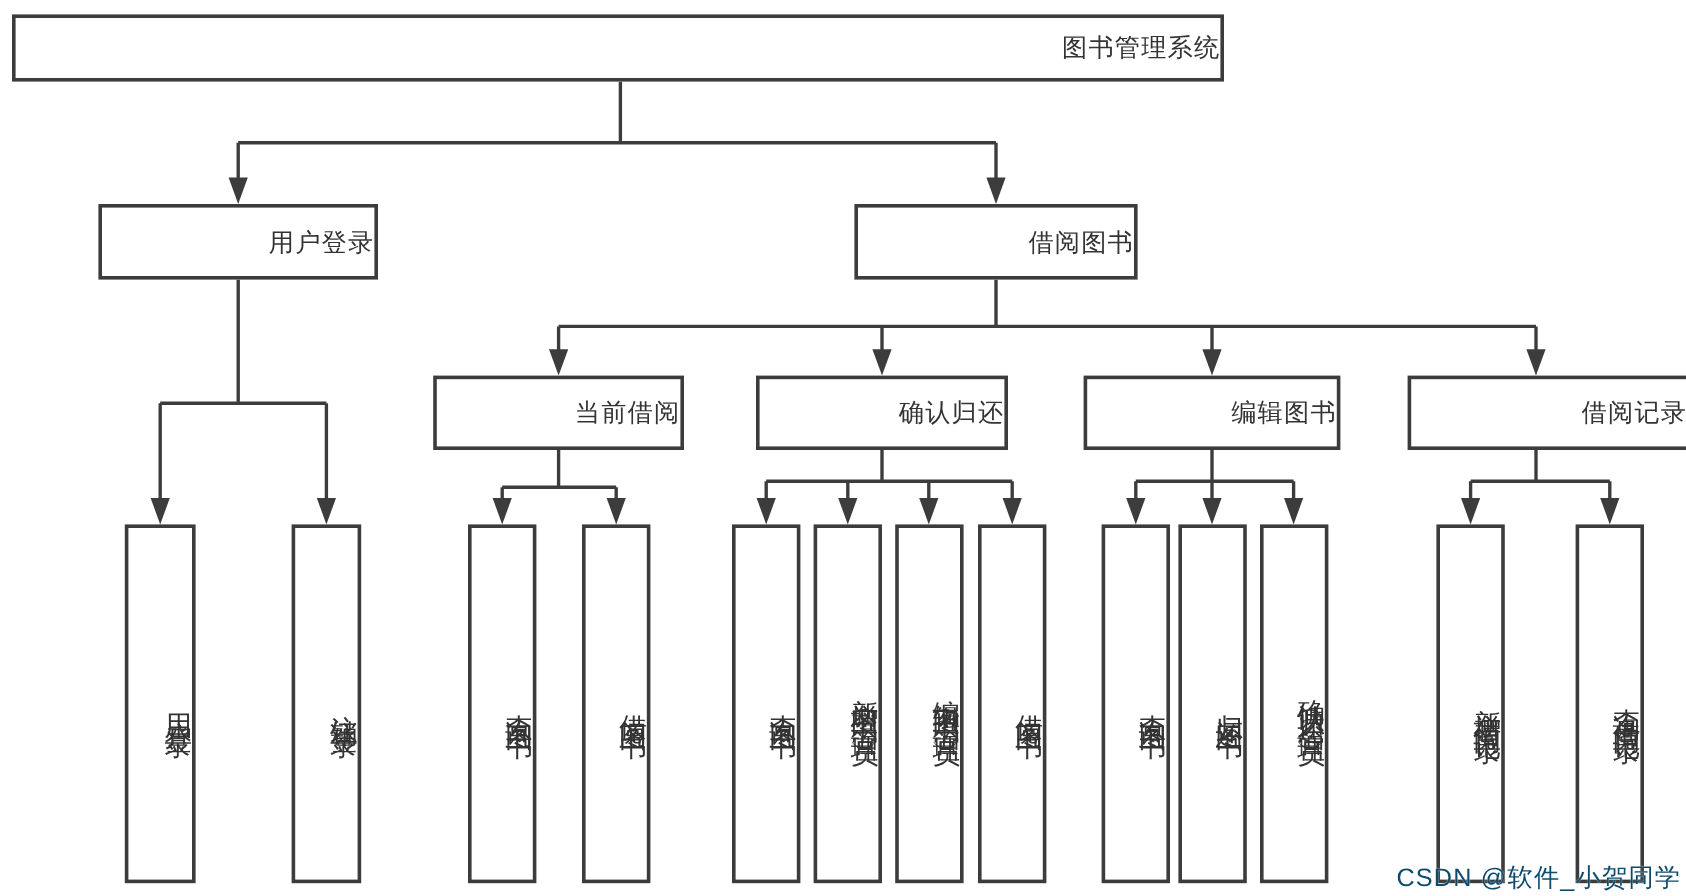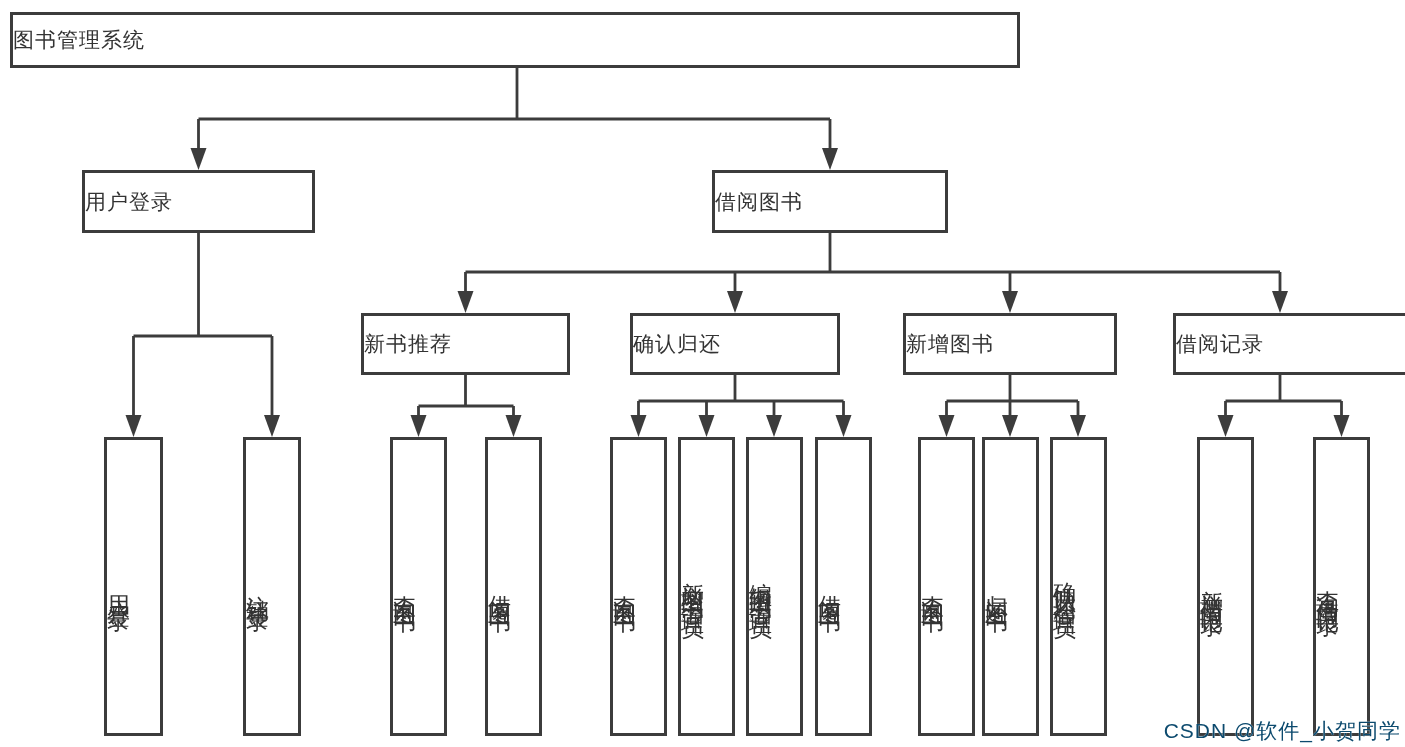--- a/index.html
+++ b/index.html
@@ -22,21 +22,21 @@
     height: 747px;
     pointer-events: none;
   }
   .node {
     position: absolute;
     box-sizing: border-box;
     border: 3px solid #3c3c3c;
     background: #ffffff;
     display: flex;
     align-items: center;
-    justify-content: flex-start;
+    justify-content: flex-end;
     color: #333333;
     z-index: 2;
   }
   .node.root { border-width: 3px; }
   .node.h span {
     font-size: 21px;
     letter-spacing: 1px;
     white-space: nowrap;
   }
   .node.v span {
@@ -108,27 +108,27 @@
   </div>
 
   <div class="node h" style="left:82px;top:170px;width:233px;height:63px">
     <span>用户登录</span>
   </div>
   <div class="node h" style="left:712px;top:170px;width:236px;height:63px">
     <span>借阅图书</span>
   </div>
 
   <div class="node h" style="left:361px;top:313px;width:209px;height:62px">
-    <span>新书推荐</span>
+    <span>当前借阅</span>
   </div>
   <div class="node h" style="left:630px;top:313px;width:210px;height:62px">
     <span>确认归还</span>
   </div>
   <div class="node h" style="left:903px;top:313px;width:214px;height:62px">
-    <span>新增图书</span>
+    <span>编辑图书</span>
   </div>
   <div class="node h" style="left:1173px;top:313px;width:236px;height:62px">
     <span>借阅记录</span>
   </div>
 
   <div class="node v" style="left:104px;top:437px;width:59px;height:299px">
     <span>用户登录</span>
   </div>
   <div class="node v" style="left:243px;top:437px;width:58px;height:299px">
     <span>注销登录</span>

